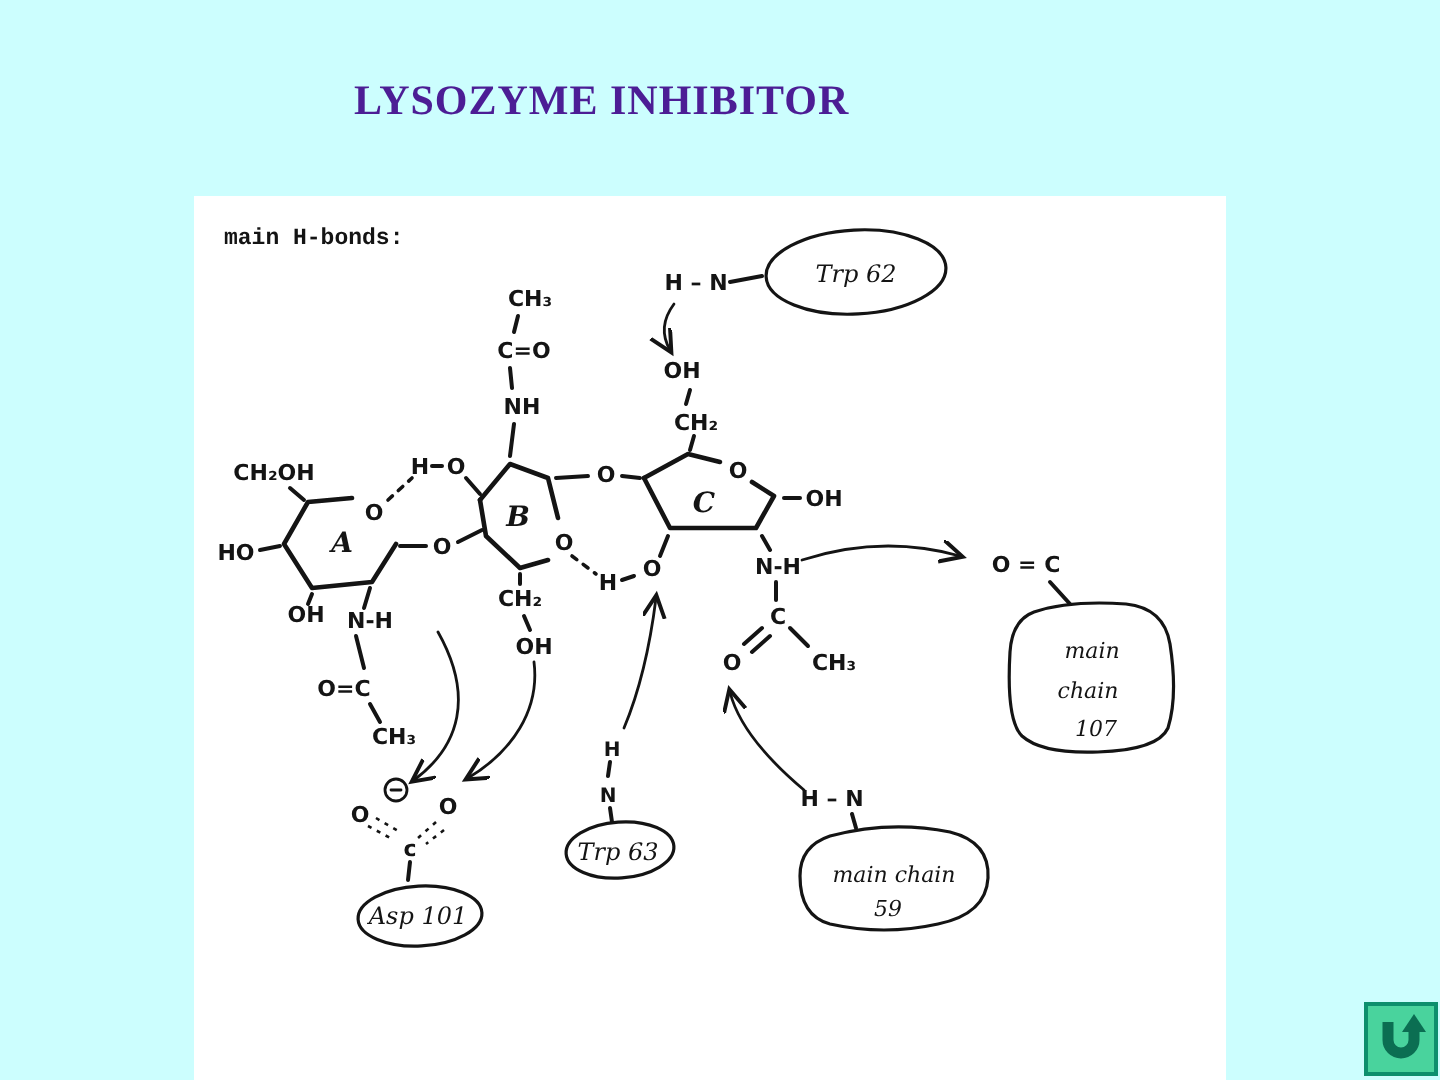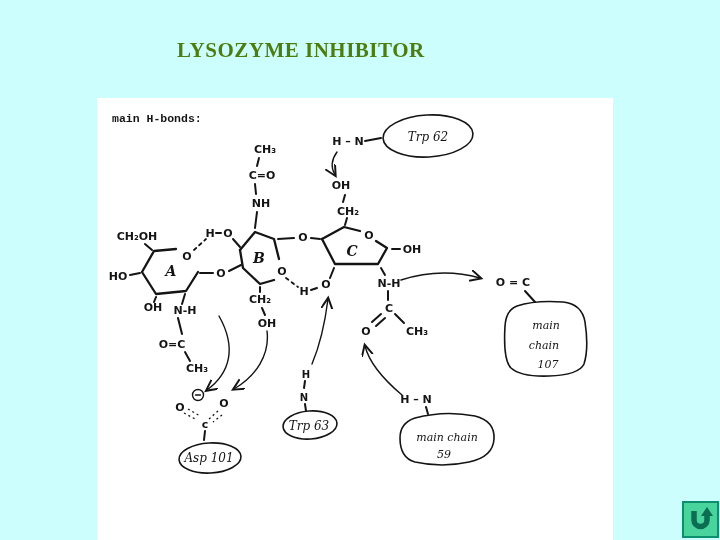--- a/index.html
+++ b/index.html
@@ -5,21 +5,21 @@
   html,body{margin:0;padding:0;}
   body{
     width:720px;height:540px;position:relative;overflow:hidden;
     background:#ccfefe;
     font-family:"Liberation Sans",sans-serif;
   }
   .slide-title{
     position:absolute;left:177px;top:38px;
     font-family:"Liberation Serif",serif;
     font-weight:bold;font-size:21px;letter-spacing:0.5px;
-    color:#4d7c0f;
+    color:#4c1d95;
   }
   .canvas-box{
     position:absolute;left:97px;top:98px;width:516px;height:462px;
     background:#ffffff;
   }
   svg text{fill:#141414;}
   .heading-text{
     font-family:"Liberation Mono",monospace;
     font-weight:bold;font-size:11.5px;
   }

